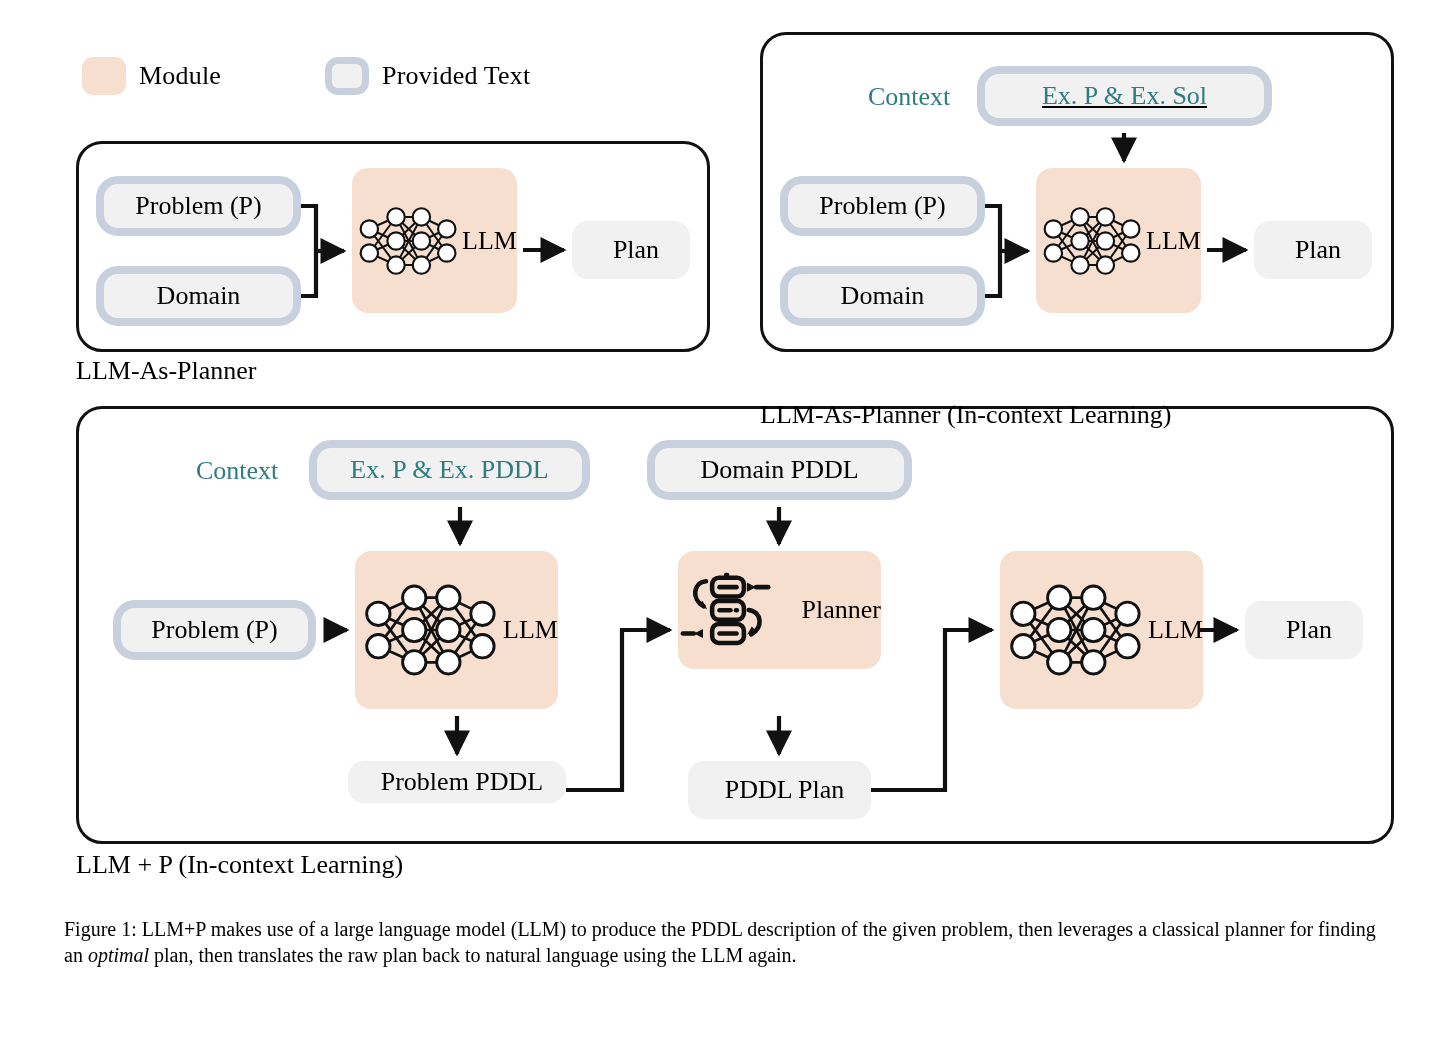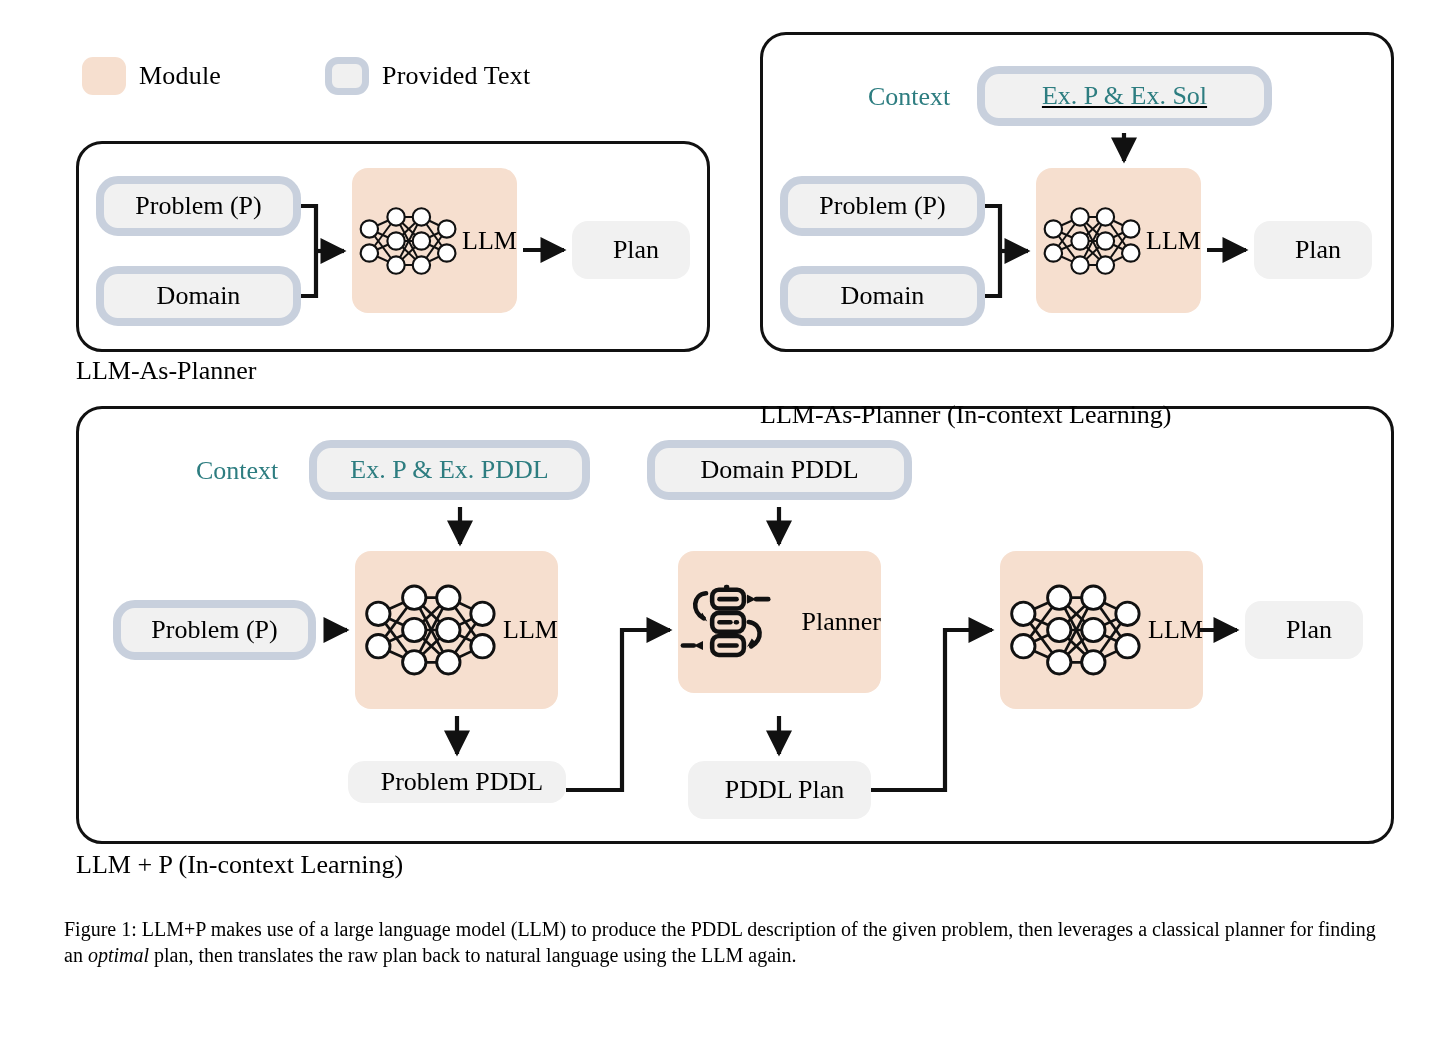--- a/index.html
+++ b/index.html
@@ -296,21 +296,21 @@
         <circle cx="142" cy="72" r="13"></circle>
     </g>
   </svg>
   <span class="module-label">LLM</span>
 </div>
 
 <div class="abs box box-generated" style="left:348px; top:761px; width:218px; height:42px;">
   <span class="box-text">Problem PDDL</span>
 </div>
 
-<div class="abs box box-module" style="left:678px; top:551px; width:203px; height:142px;gap:26px;">
+<div class="abs box box-module" style="left:678px; top:551px; width:203px; height:118px;gap:26px;">
   <svg class="nn-svg" width="160" height="118" viewBox="0 0 160 118" aria-hidden="true">
     <g fill="none" stroke="#111" stroke-width="7.5" stroke-linecap="round" stroke-linejoin="round">
 
       <rect x="56" y="6" width="52" height="31" rx="11"></rect>
       <rect x="56" y="44" width="52" height="31" rx="11"></rect>
       <rect x="56" y="82" width="52" height="31" rx="11"></rect>
 
       <line x1="68" y1="21.5" x2="96" y2="21.5"></line>
       <line x1="68" y1="59.5" x2="86" y2="59.5"></line>
       <line x1="68" y1="97.5" x2="96" y2="97.5"></line>

